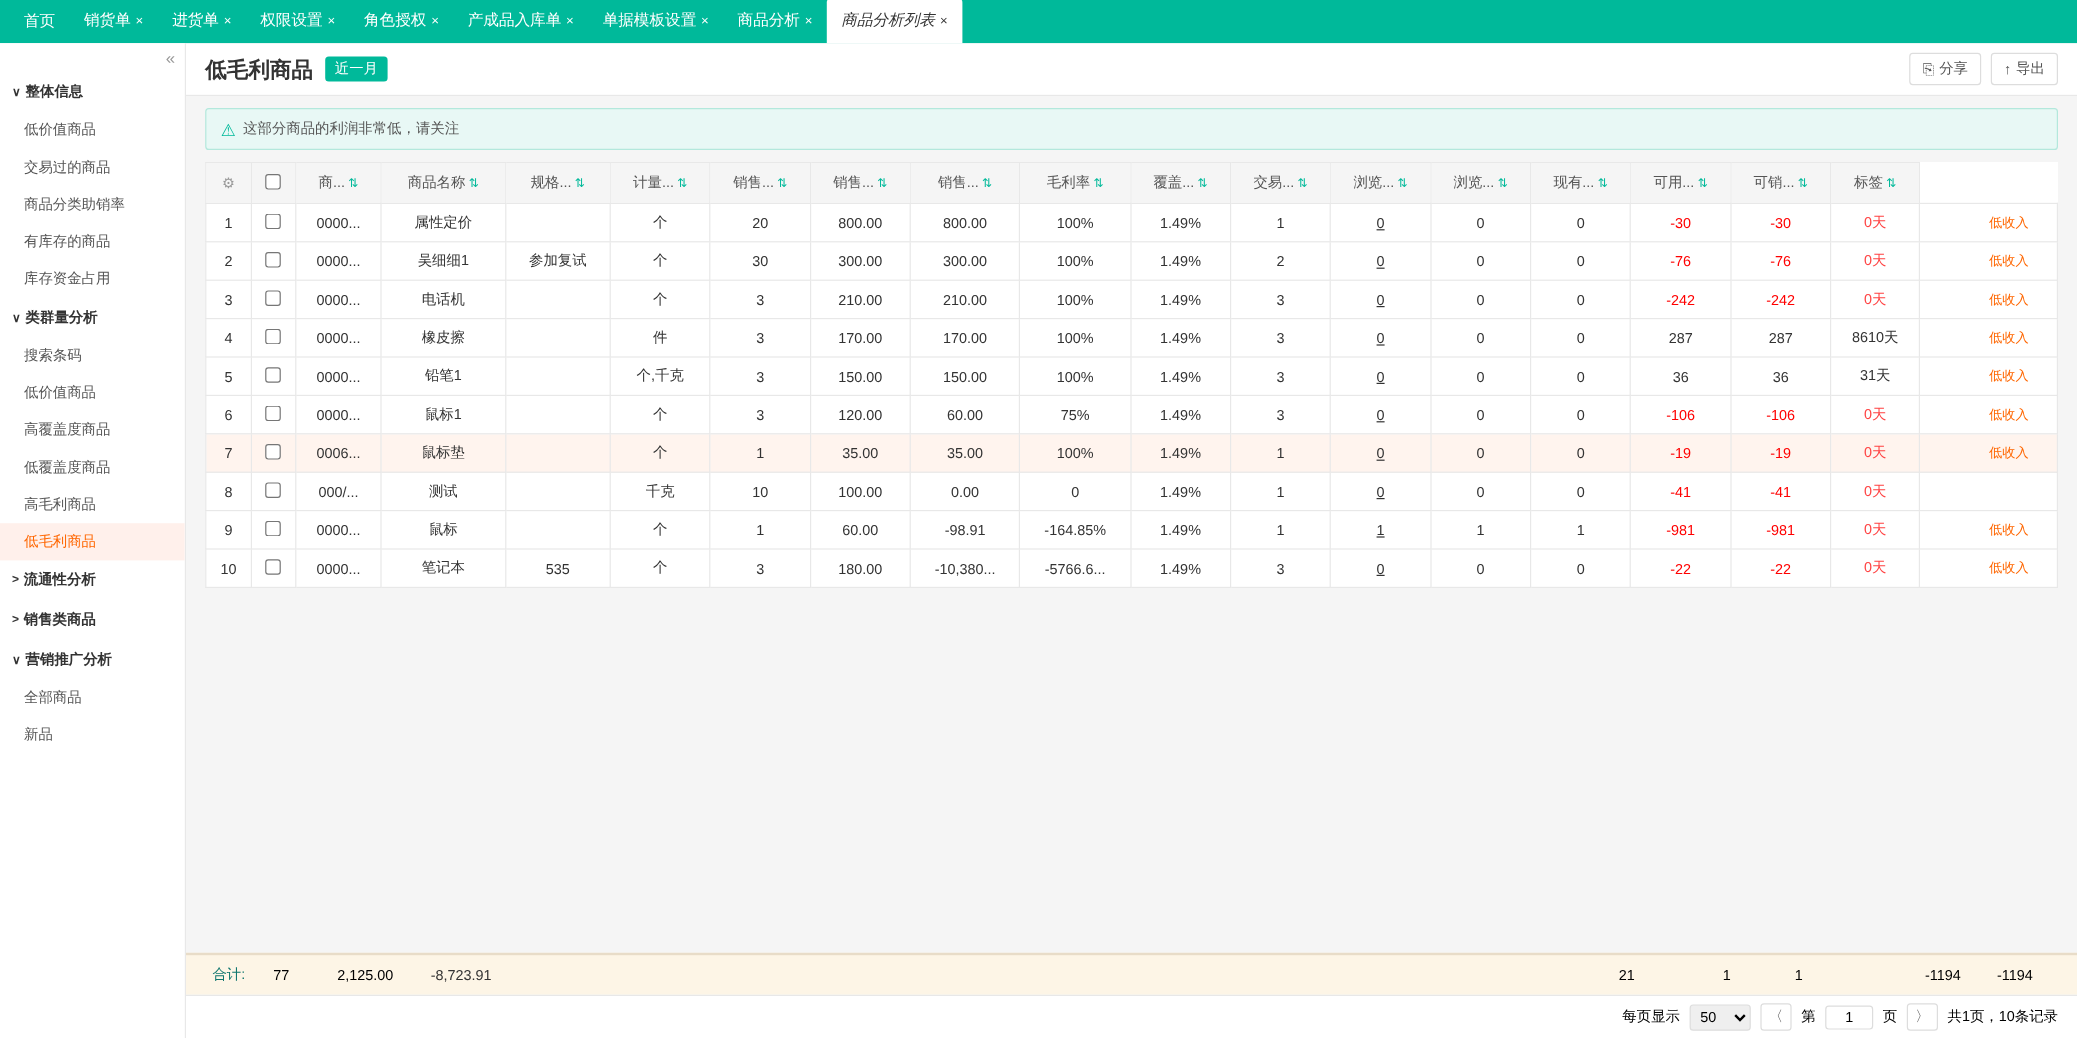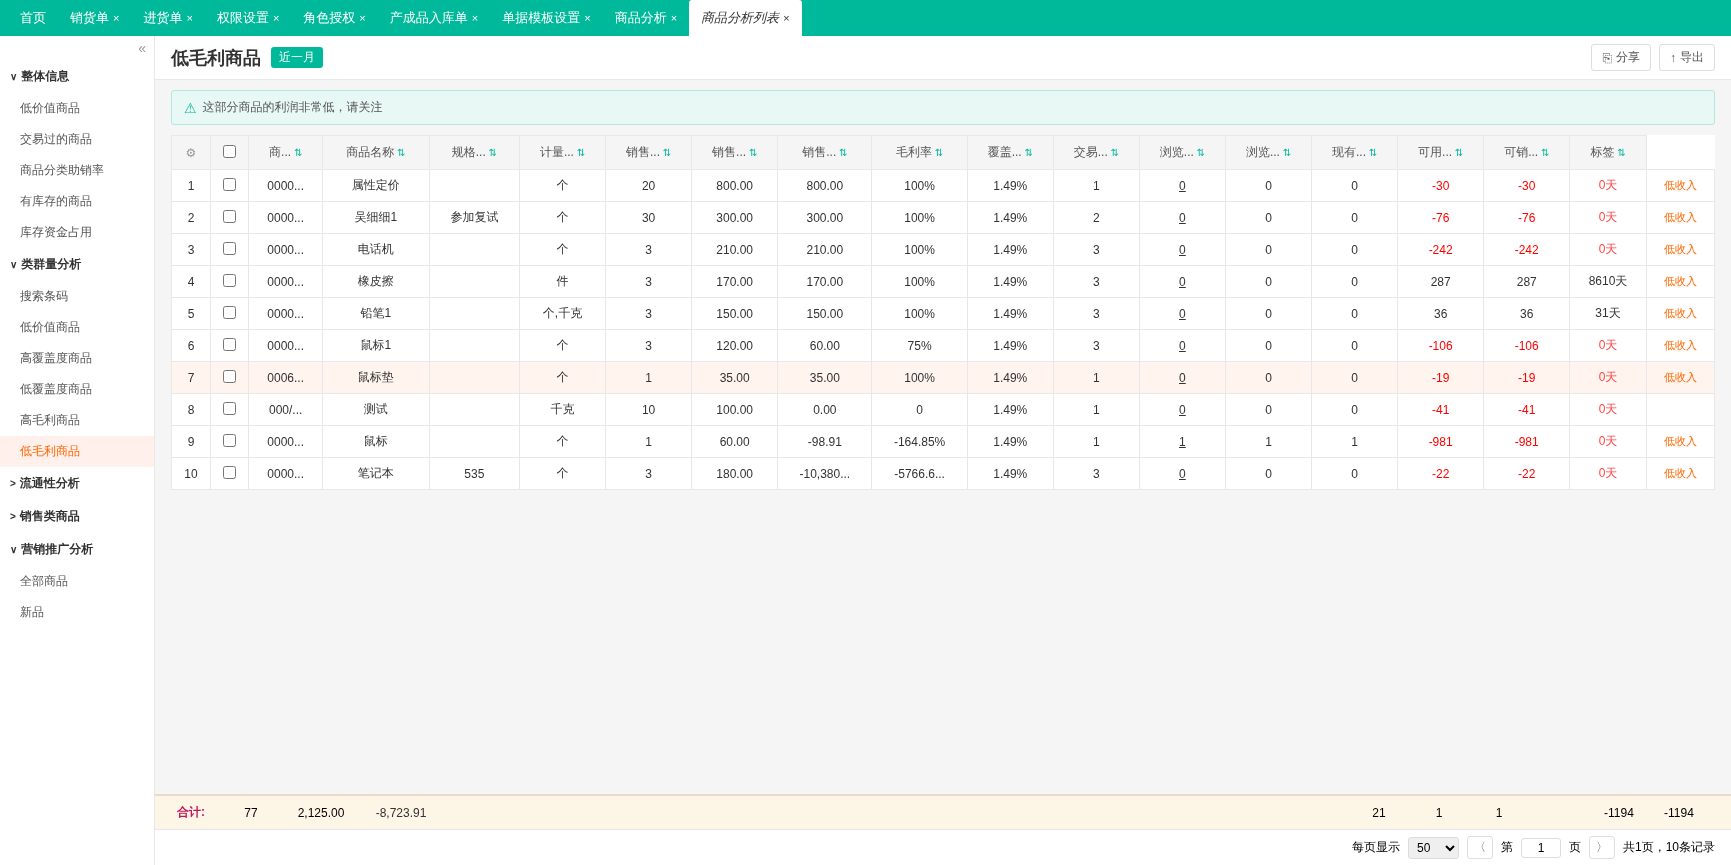--- a/index.html
+++ b/index.html
@@ -39,21 +39,21 @@
     .notice-icon { color: #00b99a; font-size: 14px; }
 
     
     .table-area { flex: 1; overflow: auto; padding: 10px 16px; }
     table { width: 100%; border-collapse: collapse; background: #fff; font-size: 12px; }
     table thead tr { background: #f5f5f5; }
     table th { padding: 8px 6px; border: 1px solid #e8e8e8; color: #555; font-weight: normal; white-space: nowrap; text-align: center; position: sticky; top: 0; background: #f5f5f5; z-index: 1; }
     table th .sort-icon { color: #00b99a; font-size: 10px; }
     table td { padding: 7px 6px; border: 1px solid #e8e8e8; text-align: center; color: #333; white-space: nowrap; }
     table tbody tr.highlighted { background: #fff4ee; }
-    .tag-low-income { color: #ff6600; font-size: 11px; cursor: pointer; }
+    .tag-low-income { color: #ff6600; font-size: 11px; cursor: pointer; margin-left: 34px; }
     .underline-num { text-decoration: underline; cursor: pointer; color: #333; }
 
     
     .total-bar { background: #fdf5e6; border-top: 2px solid #e8dcc8; padding: 8px 22px; display: flex; align-items: center; gap: 0; }
 
     
     .footer { background: #fff; border-top: 1px solid #e8e8e8; display: flex; align-items: center; justify-content: flex-end; padding: 6px 16px; gap: 8px; }
     .page-select { border: 1px solid #ddd; border-radius: 3px; padding: 2px 4px; }
     .page-btn { border: 1px solid #ddd; border-radius: 3px; padding: 2px 6px; background: #fff; cursor: pointer; color: #555; }
     .page-input { border: 1px solid #ddd; border-radius: 3px; padding: 2px 6px; width: 40px; text-align: center; }
@@ -386,26 +386,26 @@
               <td style="color: rgb(255, 0, 0);">-22</td>
               <td style="color: rgb(255, 0, 0);">-22</td>
               <td style="color: rgb(255, 68, 68);">0天</td>
               <td><span class="tag-low-income">低收入</span></td>
             </tr>
           </tbody>
       </table>
     </div>
 
     <div class="total-bar" id="total-bar">
-  <span style="font-weight:bold;color:#be185d;margin-right:16px;">合计:</span>
+  <span style="font-weight:normal;color:#0f766e;">合计:</span>
   <span style="min-width:60px;text-align:center;">77</span>
   <span style="min-width:80px;text-align:center;">2,125.00</span>
   <span style="min-width:80px;text-align:center;color:#333;">-8,723.91</span>
   <span style="flex:1;"></span>
-  <span style="min-width:60px;text-align:center;">21</span>
+  <span style="min-width:60px;text-align:left;">21</span>
   <span style="min-width:60px;text-align:center;">1</span>
   <span style="min-width:60px;text-align:center;">1</span>
   <span style="min-width:60px;"></span>
   <span style="min-width:60px;text-align:center;">-1194</span>
   <span style="min-width:60px;text-align:center;">-1194</span>
 </div>
 
     <div class="footer" id="footer-bar">
   <span>每页显示</span>
   <select class="page-select">

